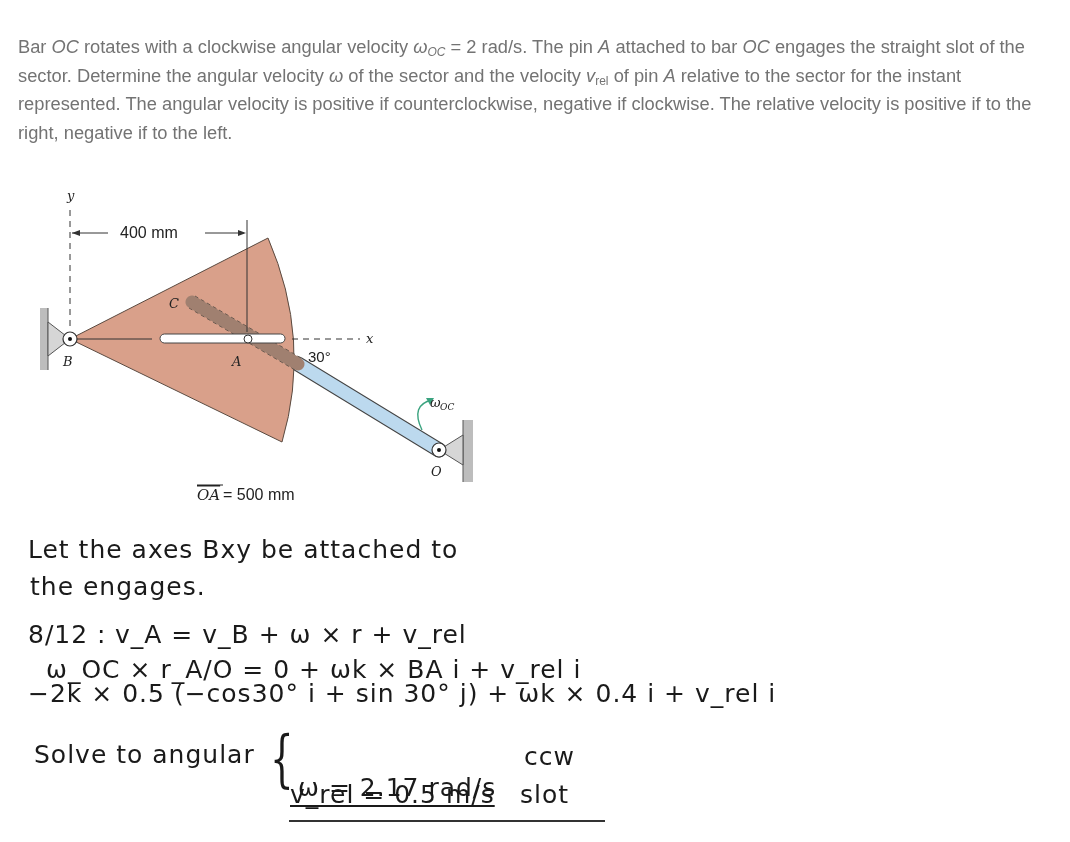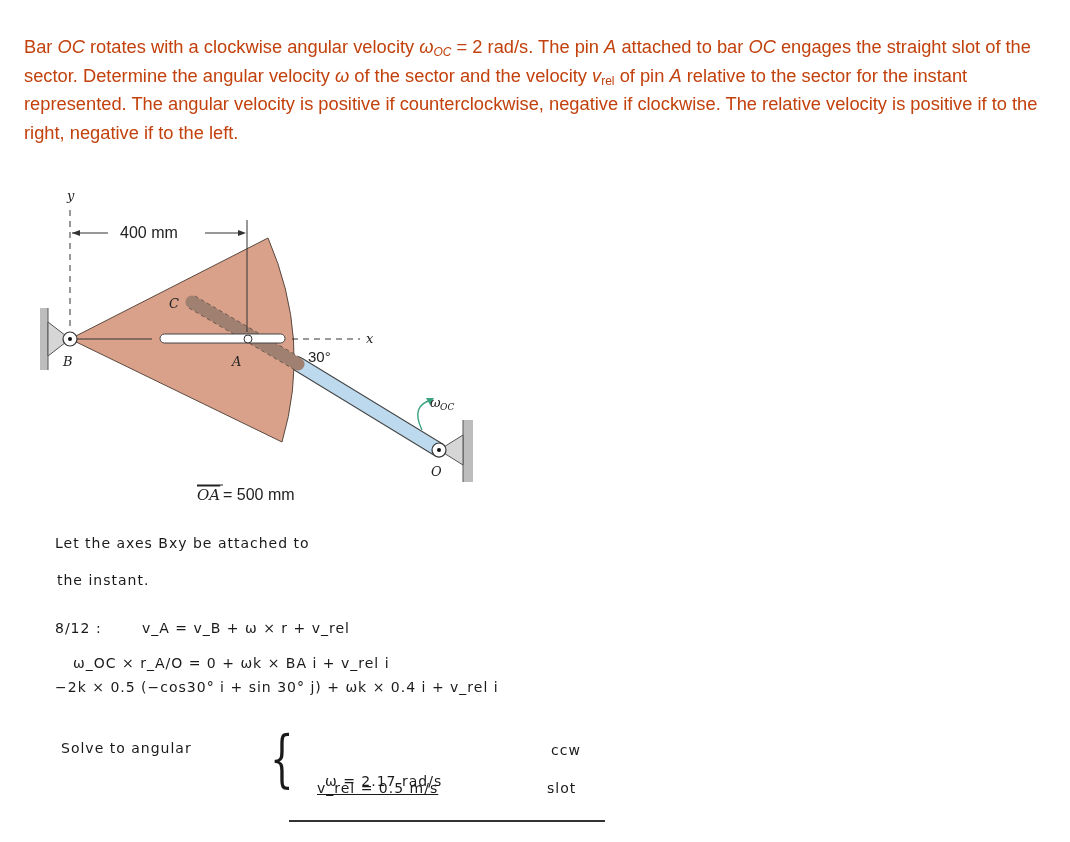--- a/index.html
+++ b/index.html
@@ -1,21 +1,21 @@
 <!DOCTYPE html>
 <html><head>
 <meta charset="utf-8">
 <style>
   html, body { margin: 0; padding: 0; background: #ffffff; }
   body { width: 1070px; height: 842px; position: relative; overflow: hidden; font-family: "Liberation Sans", "DejaVu Sans", sans-serif; color: #2d3b45; }
-  .problem { position: absolute; left: 24px; top: 33px; width: 1030px; font-size: 18.3px; line-height: 28.5px; color: #c2410c; }
+  .problem { position: absolute; left: 18px; top: 33px; width: 1030px; font-size: 18.3px; line-height: 28.5px; color: #737373; }
   .problem i { font-style: italic; }
   .problem sub { font-size: 12px; vertical-align: -3px; line-height: 0; }
   .diagram { position: absolute; left: 30px; top: 180px; width: 450px; height: 330px; }
-  .hand { position: absolute; font-family: "DejaVu Sans", sans-serif; color: #1a1a1a; font-size: 14px; letter-spacing: 1px; white-space: nowrap; margin-left: 27px; }
+  .hand { position: absolute; font-family: "DejaVu Sans", sans-serif; color: #1a1a1a; font-size: 25px; letter-spacing: 1px; white-space: nowrap; }
   .brace { position: absolute; font-family: "DejaVu Serif", serif; color: #1a1a1a; }
   .underline-rule { position: absolute; height: 1.5px; background: #333; }
 </style>
 </head>
 <body>
 
 <div class="problem">
   <span>Bar </span><i>OC</i><span> rotates with a clockwise angular velocity </span><i>ω</i><sub><i>OC</i></sub><span> = 2 rad/s. The pin </span><i>A</i><span> attached to bar </span><i>OC</i><span> engages the straight slot of the sector. Determine the angular velocity </span><i>ω</i><span> of the sector and the velocity </span><i>v</i><sub>rel</sub><span> of pin </span><i>A</i><span> relative to the sector for the instant represented. The angular velocity is positive if counterclockwise, negative if clockwise. The relative velocity is positive if to the right, negative if to the left.</span>
 </div>
 
@@ -69,21 +69,21 @@
   <text x="278" y="182" font-family="Liberation Sans, sans-serif" font-size="15" fill="#222">30°</text>
   <text x="400" y="227" font-family="DejaVu Serif, serif" font-style="italic" font-size="13" fill="#222">ω</text>
   <text x="410" y="230" font-family="DejaVu Serif, serif" font-style="italic" font-size="9" fill="#222">OC</text>
   <text x="401" y="296" font-family="DejaVu Serif, serif" font-style="italic" font-size="13" fill="#222">O</text>
   <text x="167" y="320" font-family="DejaVu Serif, serif" font-style="italic" font-size="15" fill="#222" text-decoration="overline">OA</text>
   <line x1="167" y1="305" x2="193" y2="305" stroke="#222" stroke-width="1"></line>
   <text x="193" y="320" font-family="Liberation Sans, sans-serif" font-size="16" fill="#222"> = 500 mm</text>
 </svg>
 
 <div class="hand" style="left:28px; top:535px;">Let the axes Bxy be attached to</div>
-<div class="hand" style="left:30px; top:572px;">the instant.</div>
+<div class="hand" style="left:30px; top:572px;">the engages.</div>
 <div class="hand" style="left:28px; top:620px;">8/12 :</div>
 <div class="hand" style="left:115px; top:620px;">v_A = v_B + ω × r + v_rel</div>
 <div class="hand" style="left:46px; top:655px;text-align:right;">ω_OC × r_A/O = 0 + ωk × BA i + v_rel i</div>
 <div class="hand" style="left:28px; top:679px;">−2k × 0.5 (−cos30° i + sin 30° j) + ωk × 0.4 i + v_rel i</div>
 <div class="hand" style="left:34px; top:740px;">Solve to  angular</div>
 <div class="brace" style="left:262px; top:728px; font-size:62px; line-height:62px; transform:scaleX(0.6);">{</div>
 <div class="hand" style="left:298px; top:773px;">ω = 2.17 rad/s</div>
 <div class="hand" style="left:524px; top:742px;">ccw</div>
 <div class="hand" style="left:290px; top:780px;text-decoration:underline;">v_rel = 0.5 m/s</div>
 <div class="hand" style="left:520px; top:780px;">slot</div>

